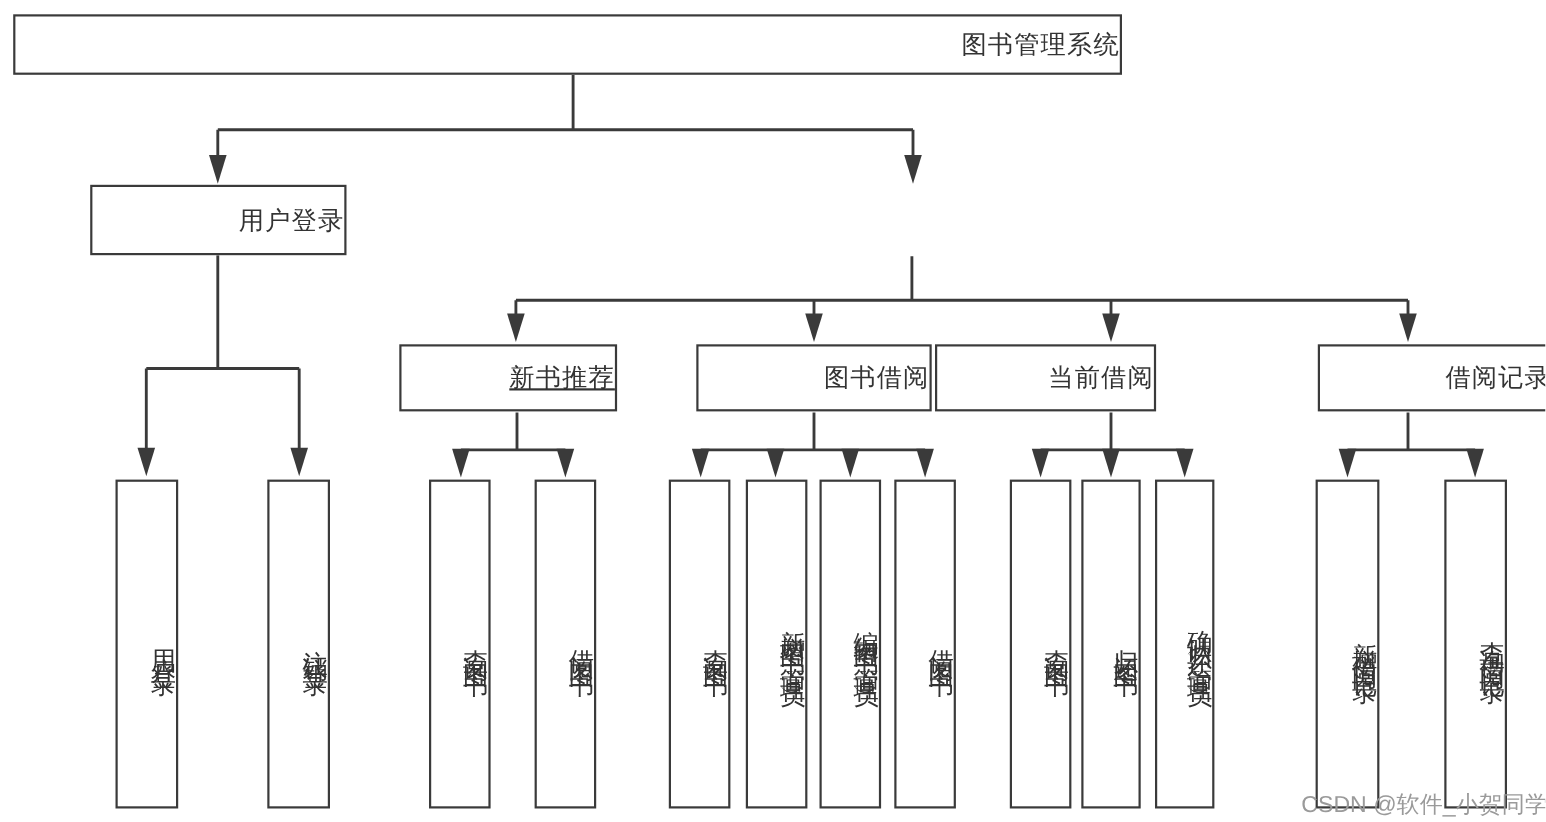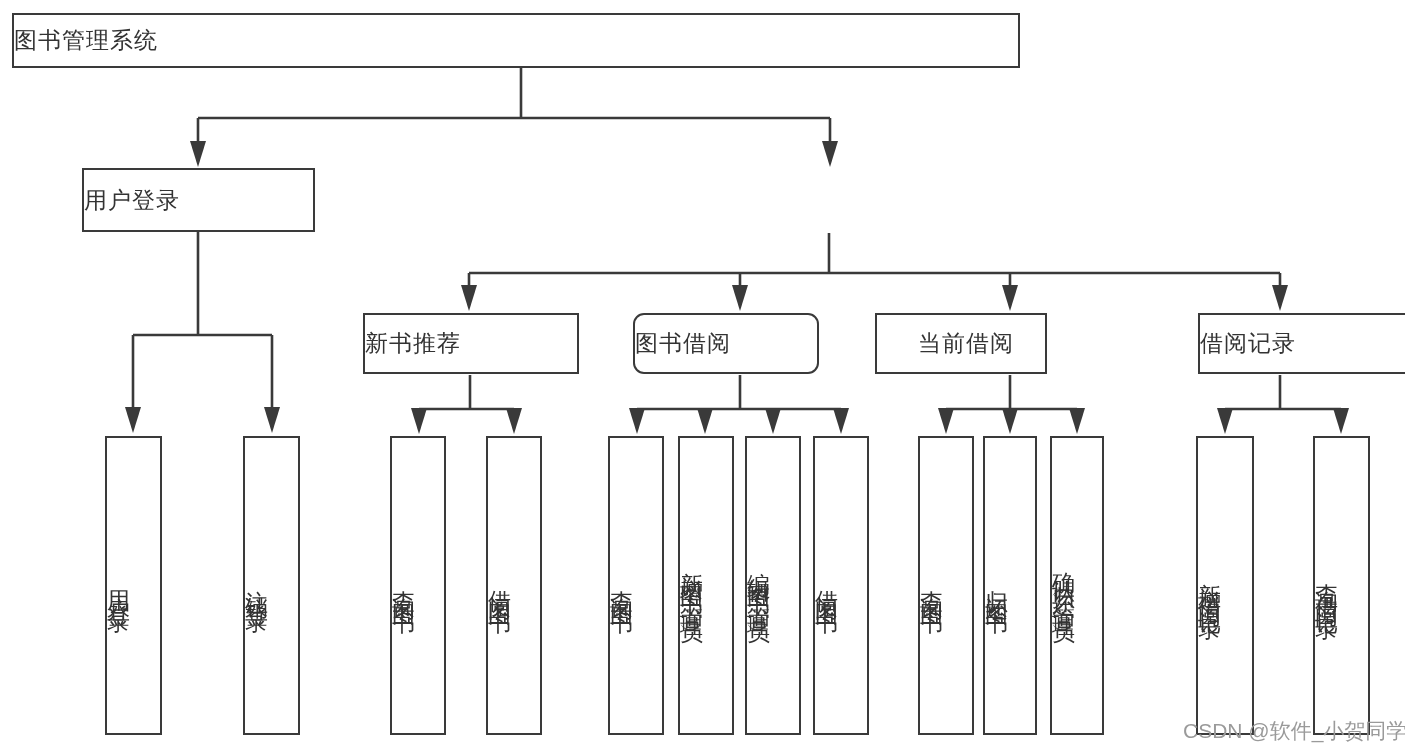--- a/index.html
+++ b/index.html
@@ -17,35 +17,35 @@
     width: 1405px; height: 747px;
     z-index: 1;
   }
   .node {
     position: absolute;
     box-sizing: border-box;
     background: #ffffff;
     border: 2px solid #3a3a3a;
     display: flex;
     align-items: center;
-    justify-content: flex-start;
+    justify-content: flex-end;
     color: #333333;
     font-size: 23px;
     z-index: 2;
     letter-spacing: 1px;
   }
   .node.root  { left: 12px;  top: 13px;  width: 1008px; height: 55px; }
 
   .node.lv2a  { left: 82px;  top: 168px; width: 233px;  height: 64px; }
   .node.lv2b  { left: 712px; top: 169px; width: 235px;  height: 64px; }
 
   .node.lv3   { top: 313px; height: 61px; }
-  .node.lv3a  { left: 363px;  width: 216px; }
-  .node.lv3b  { left: 633px;  width: 186px; border-radius: 11px; }
-  .node.lv3c  { left: 875px;  width: 172px; padding-left: 41px; }
+  .node.lv3a  { left: 363px;  width: 198px; text-decoration: underline; }
+  .node.lv3b  { left: 633px;  width: 214px; }
+  .node.lv3c  { left: 850px;  width: 201px; padding-left: 41px; }
   .node.lv3d  { left: 1198px; width: 214px; }
 
   .node.leaf  { top: 436px; height: 299px; width: 56px; }
   .node.leaf > span {
     writing-mode: vertical-rl;
     text-orientation: mixed;
     letter-spacing: 7px;
     line-height: 1;
     max-height: 290px;
   }

